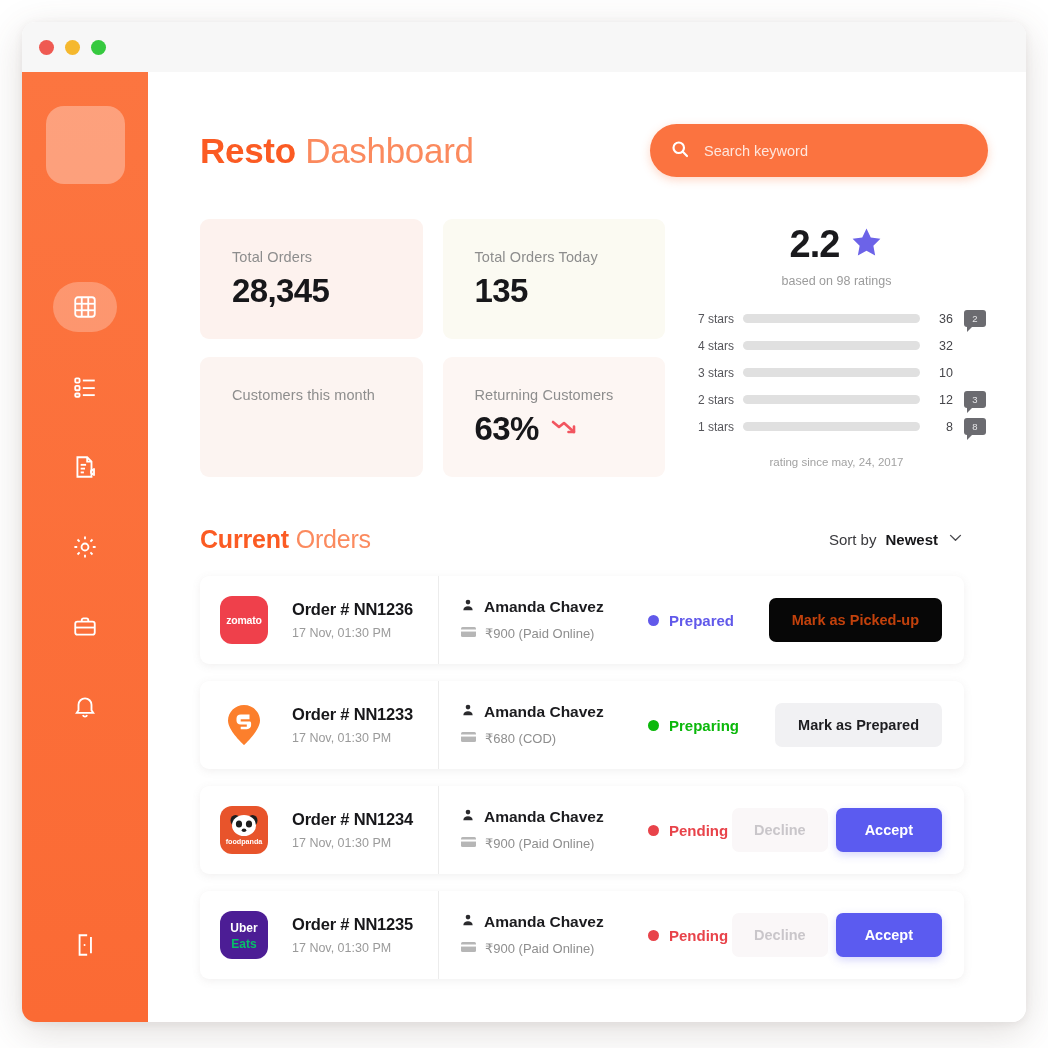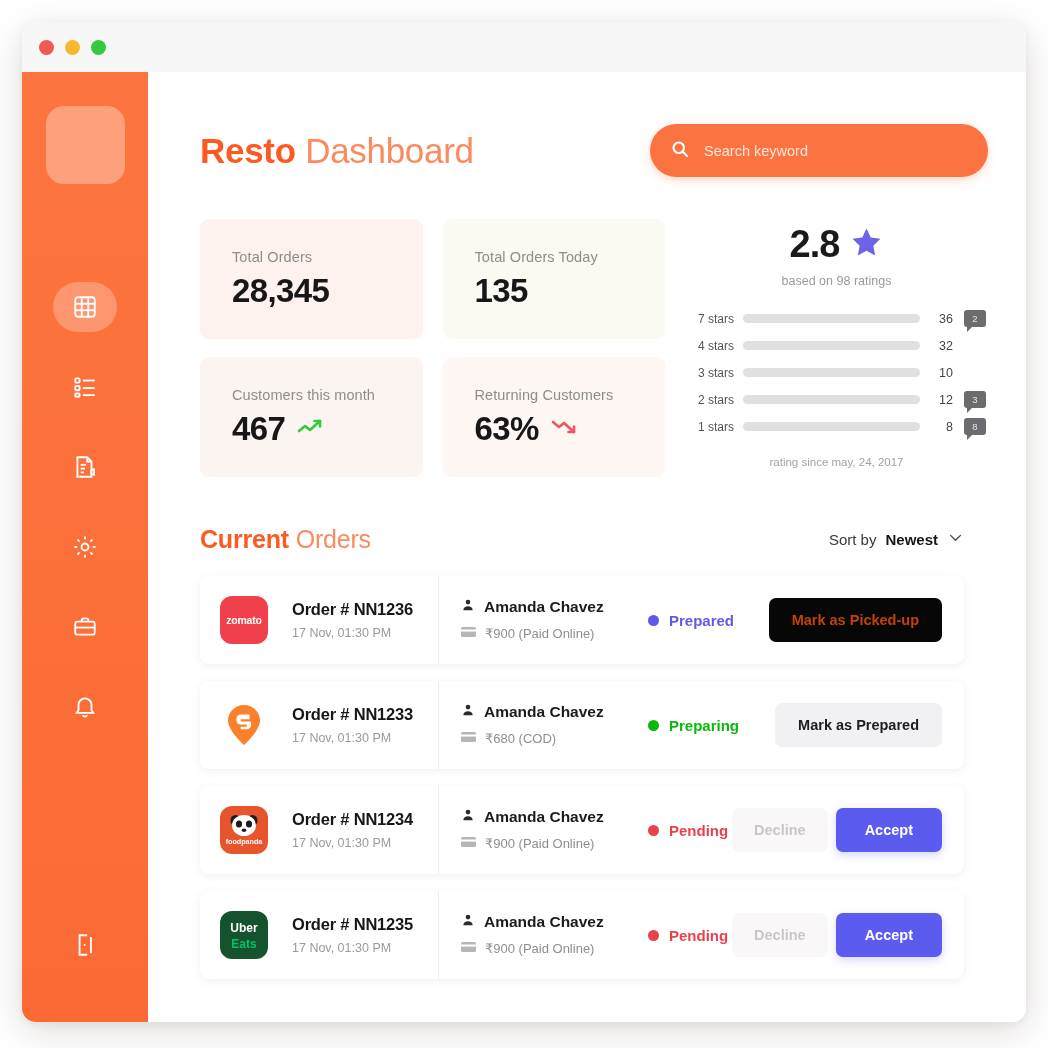--- a/index.html
+++ b/index.html
@@ -285,21 +285,21 @@
   .plat {
     flex: 0 0 48px;
     width: 48px; height: 48px;
     border-radius: 12px;
     display: flex; align-items: center; justify-content: center;
     overflow: hidden;
     position: relative;
   }
   .plat.zomato    { background: #ef404b; }
   .plat.foodpanda { background: #e8542b; }
-  .plat.ubereats  { background: #14532d; }
+  .plat.ubereats  { background: #4c1d95; }
   .plat.swiggy    { background: transparent; }
   .plat-wordmark {
     color: #ffffff;
     font-weight: 700;
     font-size: 10.5px;
     letter-spacing: -0.2px;
   }
   .ue-text { text-align: center; line-height: 1.02; }
   .ue-top { color: #ffffff; font-weight: 700; font-size: 12px; }
   .ue-bot { color: #06c167; font-weight: 700; font-size: 12px; }
@@ -513,49 +513,40 @@
 
           <div class="stat-card t1">
             <div class="stat-label">Total Orders Today</div>
             <div class="stat-value-row">
               <span class="stat-value">135</span>
             </div>
           </div>
 
           <div class="stat-card t2">
             <div class="stat-label">Customers this month</div>
-            <div class="stat-value-row">
-              <span class="stat-value">467</span>
-              <span>
-                <svg width="30" height="18" viewBox="0 0 30 18" fill="none" stroke="#2fcb3a" stroke-width="2.6" stroke-linecap="round" stroke-linejoin="round">
-                  <path d="M2 13 L8 8 L13 12 L23 3"></path>
-                  <path d="M17.5 3 H23 V8.5"></path>
-                </svg>
-              </span>
-            </div>
           </div>
 
           <div class="stat-card t3">
             <div class="stat-label">Returning Customers</div>
             <div class="stat-value-row">
               <span class="stat-value">63%</span>
               <span>
                 <svg width="30" height="18" viewBox="0 0 30 18" fill="none" stroke="#f2555f" stroke-width="2.6" stroke-linecap="round" stroke-linejoin="round">
                   <path d="M2 4 L8 9 L13 5 L23 14"></path>
                   <path d="M17.5 14 H23 V8.5"></path>
                 </svg>
               </span>
             </div>
           </div>
 
         </section>
 
         <section class="rating">
           <div class="rating-head">
-            <span class="rating-score">2.8</span>
+            <span class="rating-score">2.2</span>
             <span>
               <svg width="33" height="33" viewBox="0 0 24 24" fill="#6c63e8">
                 <path d="M12 1.8l3.1 6.5 7 1-5.1 5 1.3 7.1L12 18l-6.3 3.4 1.3-7.1-5.1-5 7-1z"></path>
               </svg>
             </span>
           </div>
           <div class="rating-sub">based on 98 ratings</div>
 
           <div class="rating-rows">
 

